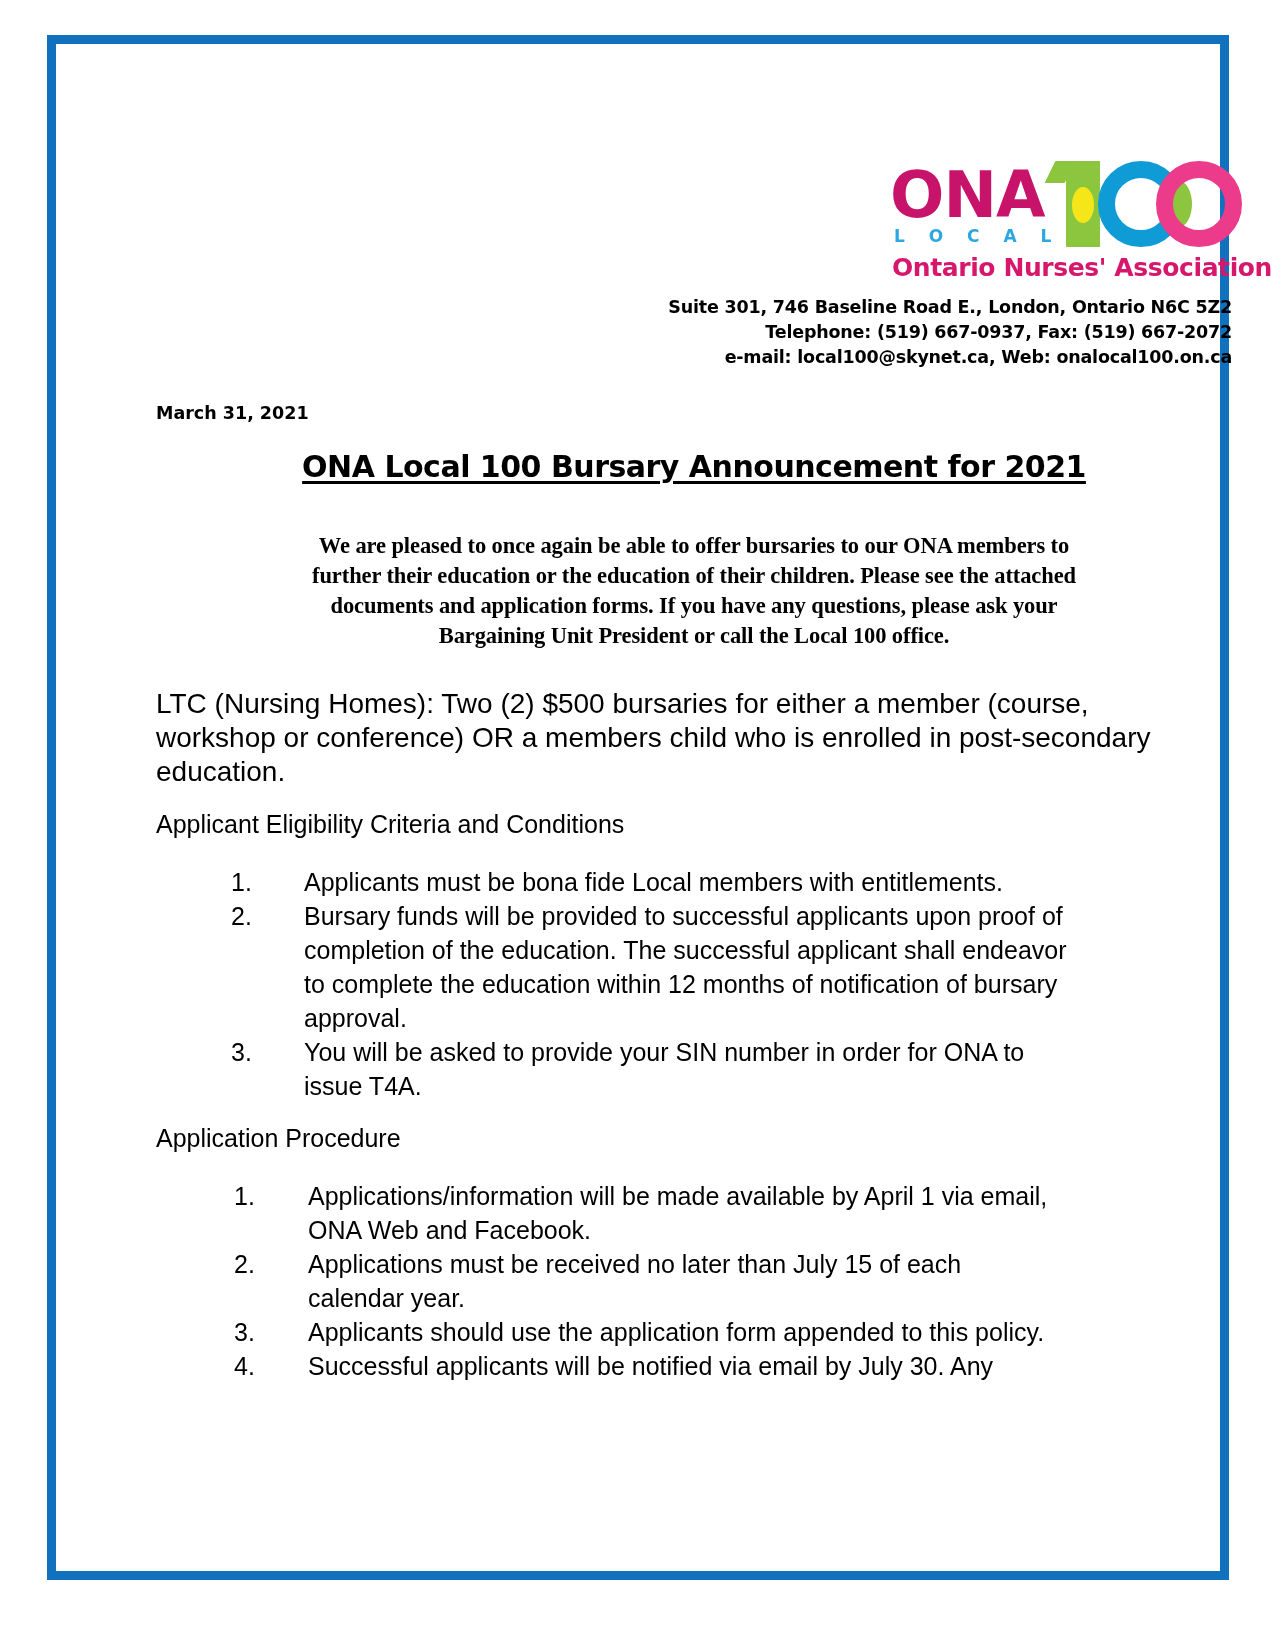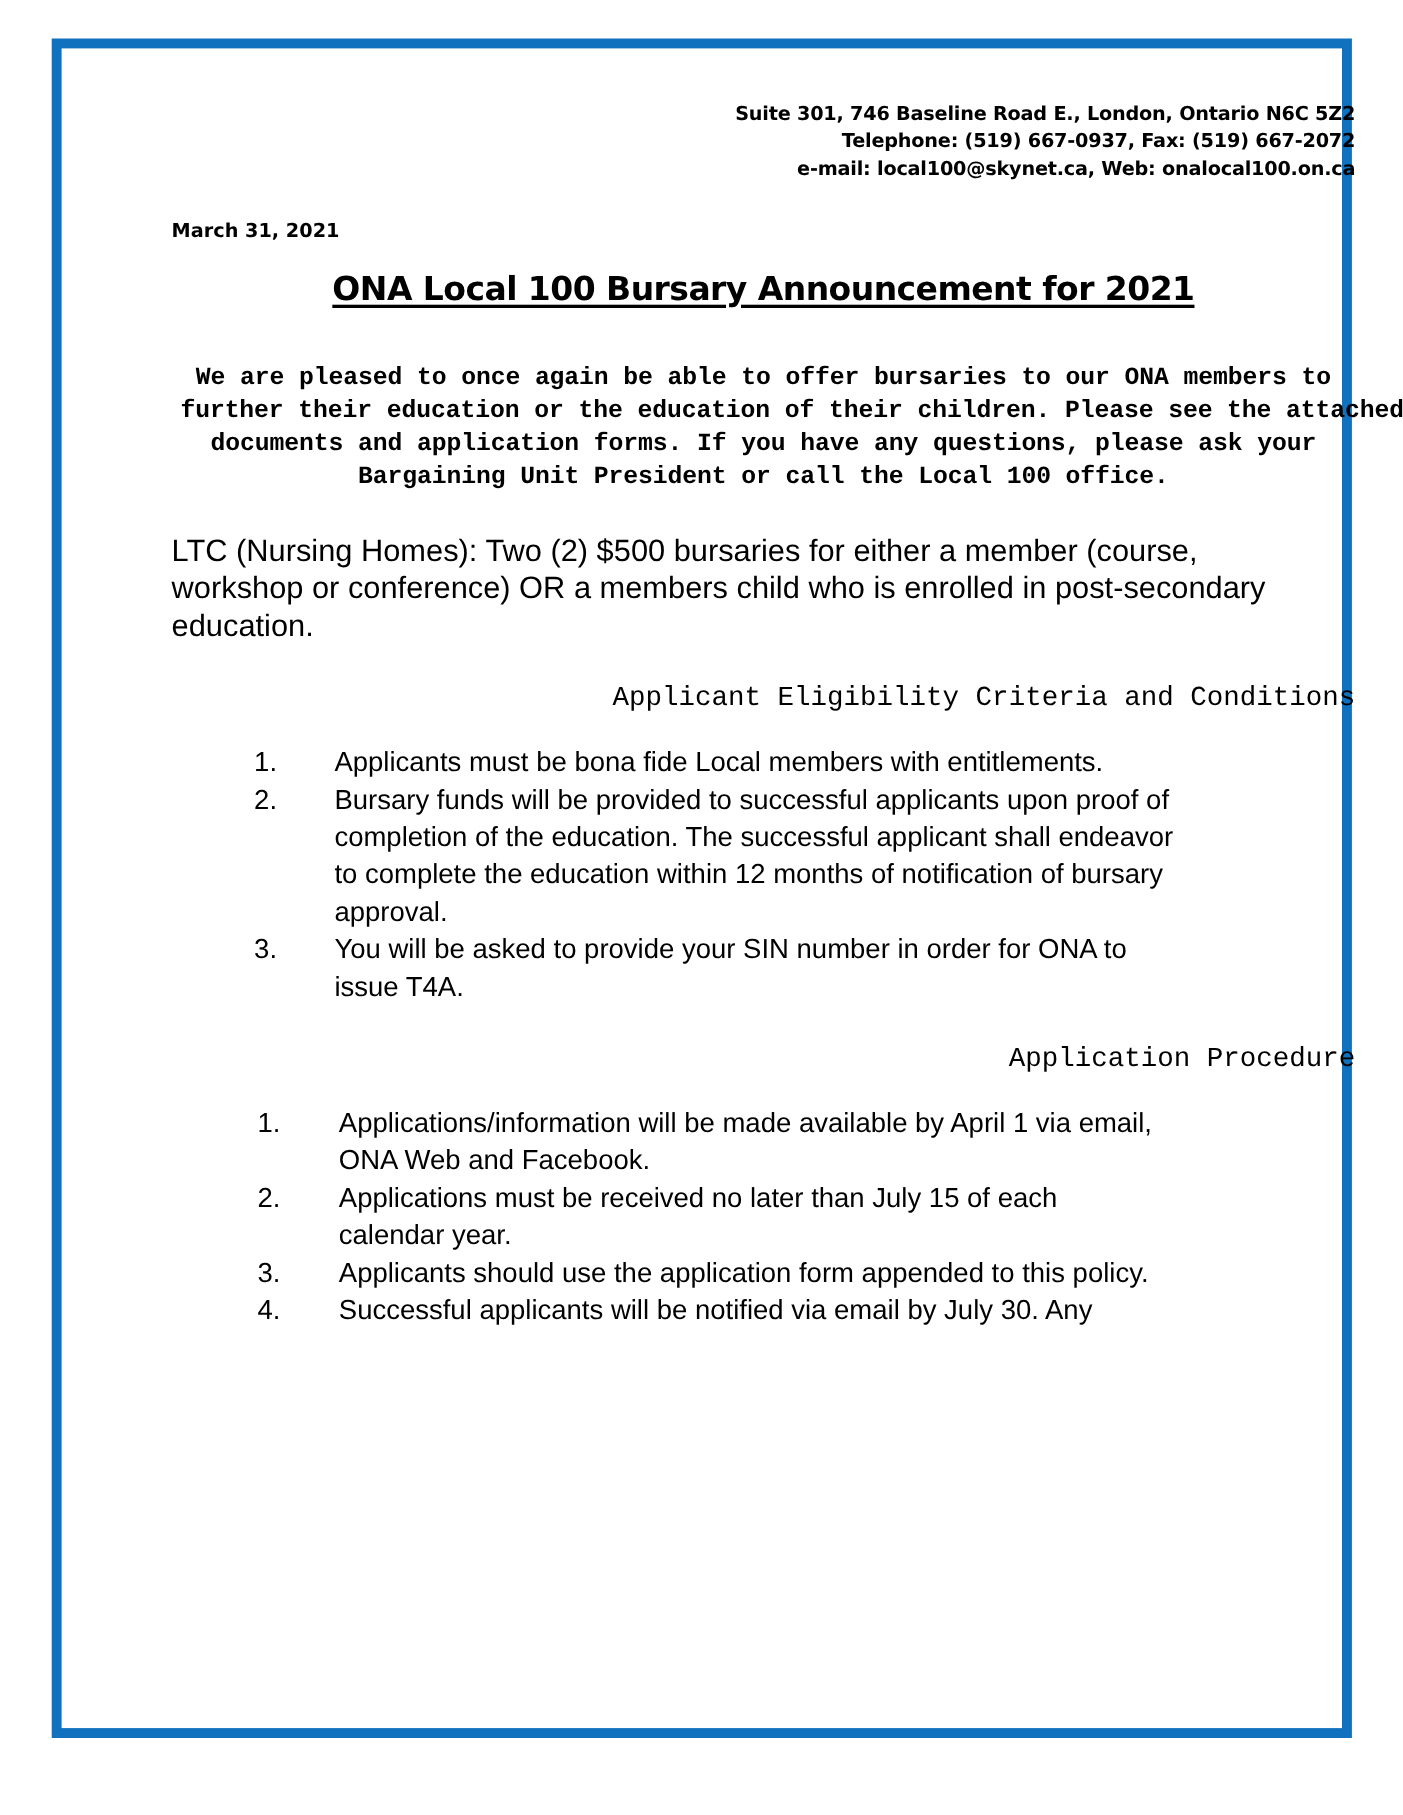--- a/index.html
+++ b/index.html
@@ -177,45 +177,44 @@
     font-size: 30px;
     letter-spacing: -0.5px;
     text-decoration: underline;
     text-underline-offset: 4px;
     margin-top: 26px;
   }
 
   
   .intro {
     text-align: center;
-    font-family: Liberation Mono, monospace;
+    font-family: Liberation Serif, serif;
     font-weight: bold;
     font-size: 22.5px;
     line-height: 30px;
     letter-spacing: -0.1px;
     margin-top: 47px;
     padding: 0 8px;
   }
   .intro div { white-space: nowrap; }
 
   
   .body-text {
     font-family: "Liberation Sans", sans-serif;
     font-size: 28px;
     line-height: 34px;
     margin-top: 36px;
   }
   .body-text div { white-space: nowrap; }
 
   .section-heading {
-    font-family: Liberation Mono, monospace;
+    font-family: Liberation Sans, sans-serif;
     font-size: 25px;
     line-height: 34px;
-    margin-top: 32px;
-    text-align: right;
+    margin-top: 18px;
   }
 
   ol.num-list {
     list-style: none;
     margin: 0;
     padding: 0;
     margin-top: 24px;
     font-family: "Liberation Sans", sans-serif;
     font-size: 25px;
     line-height: 34px;
@@ -237,20 +236,35 @@
   ol.proc-list > li { padding-left: 152px; }
   ol.proc-list > li .marker { left: 78px; }
 </style>
 </head>
 <body>
 
 <div id="page">
   <div id="page-frame">
     <div id="content">
 
+      <div class="logo-block">
+        <div class="logo-wrap">
+          <div class="logo-ona">ONA</div>
+          <div class="logo-local">L O C A L</div>
+          <div class="logo-100">
+            <div class="digit-1">
+              <div class="digit-1-inner"></div>
+            </div>
+            <div class="ring ring-blue"></div>
+            <div class="ring-overlap"></div>
+            <div class="ring ring-pink"></div>
+          </div>
+          <div class="logo-tagline">Ontario Nurses' Association</div>
+        </div>
+      </div>
 
       <div class="contact">
         <div>Suite 301, 746 Baseline Road E., London, Ontario  N6C 5Z2</div>
         <div>Telephone: (519) 667-0937, Fax: (519) 667-2072</div>
         <div>e-mail: local100@skynet.ca, Web: onalocal100.on.ca</div>
       </div>
 
       <div class="doc-date">March 31, 2021</div>
 
       <div class="doc-title">ONA Local 100 Bursary Announcement for 2021</div>

